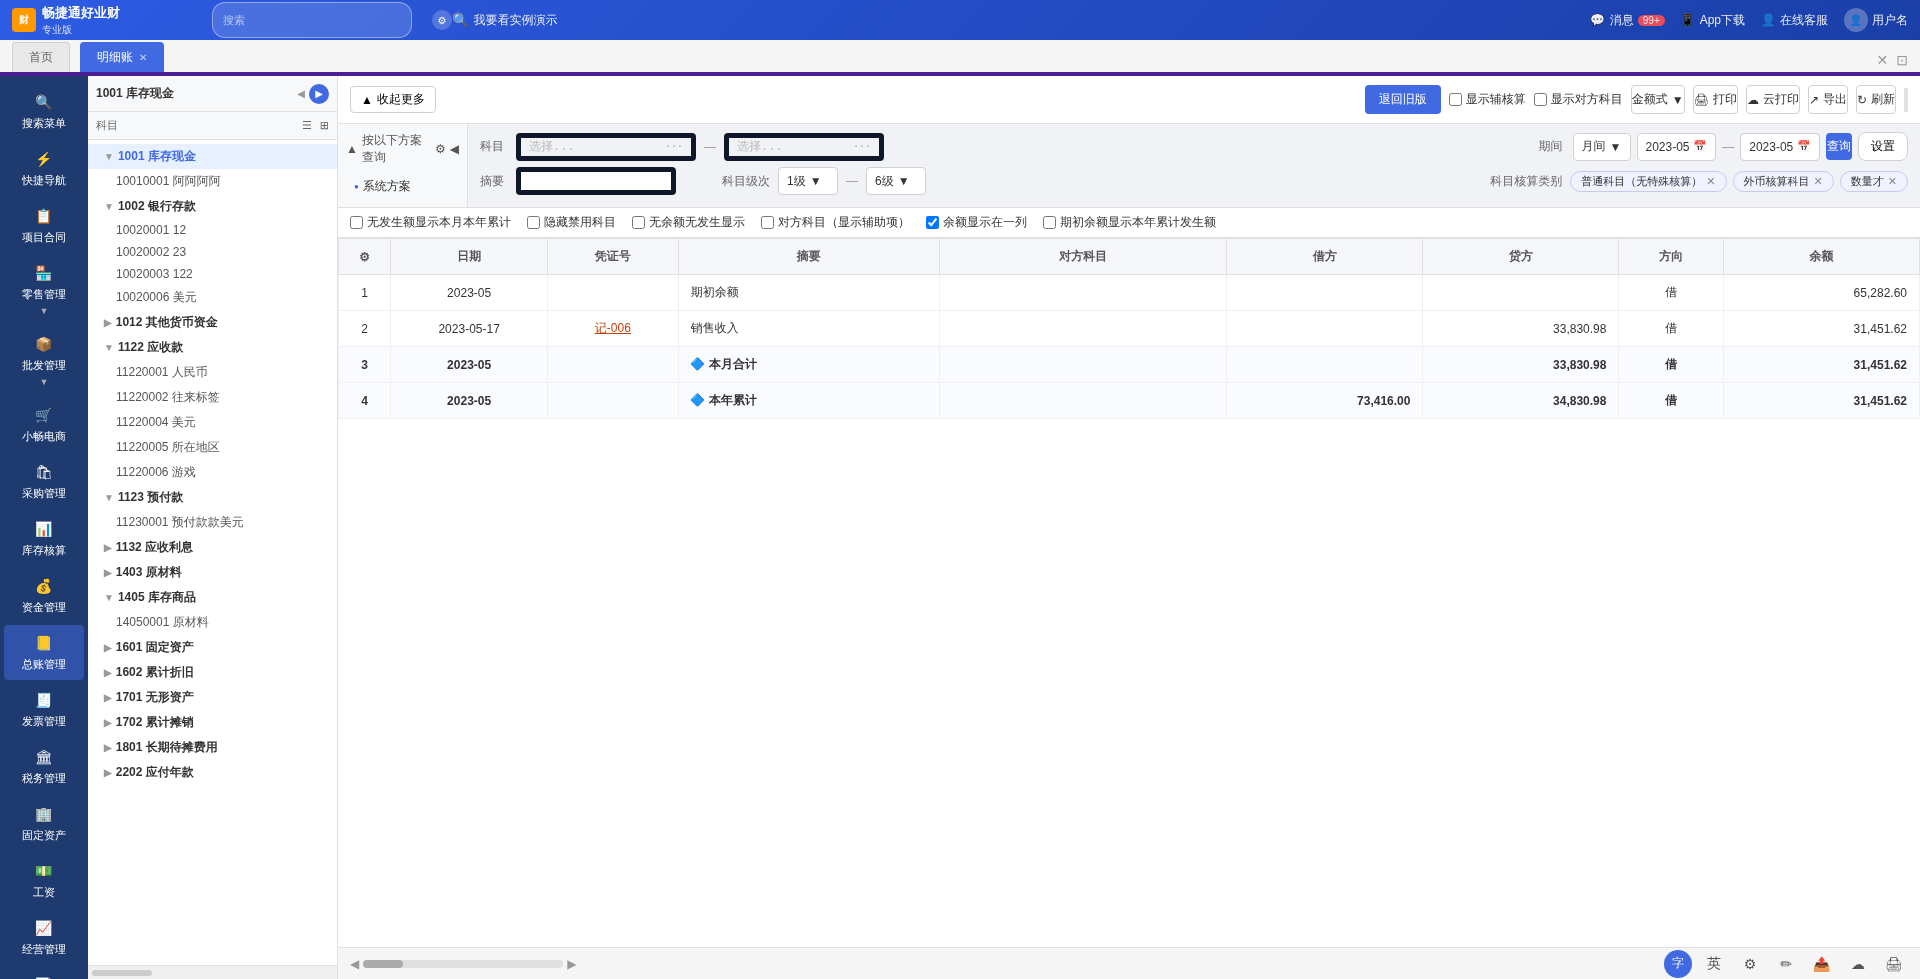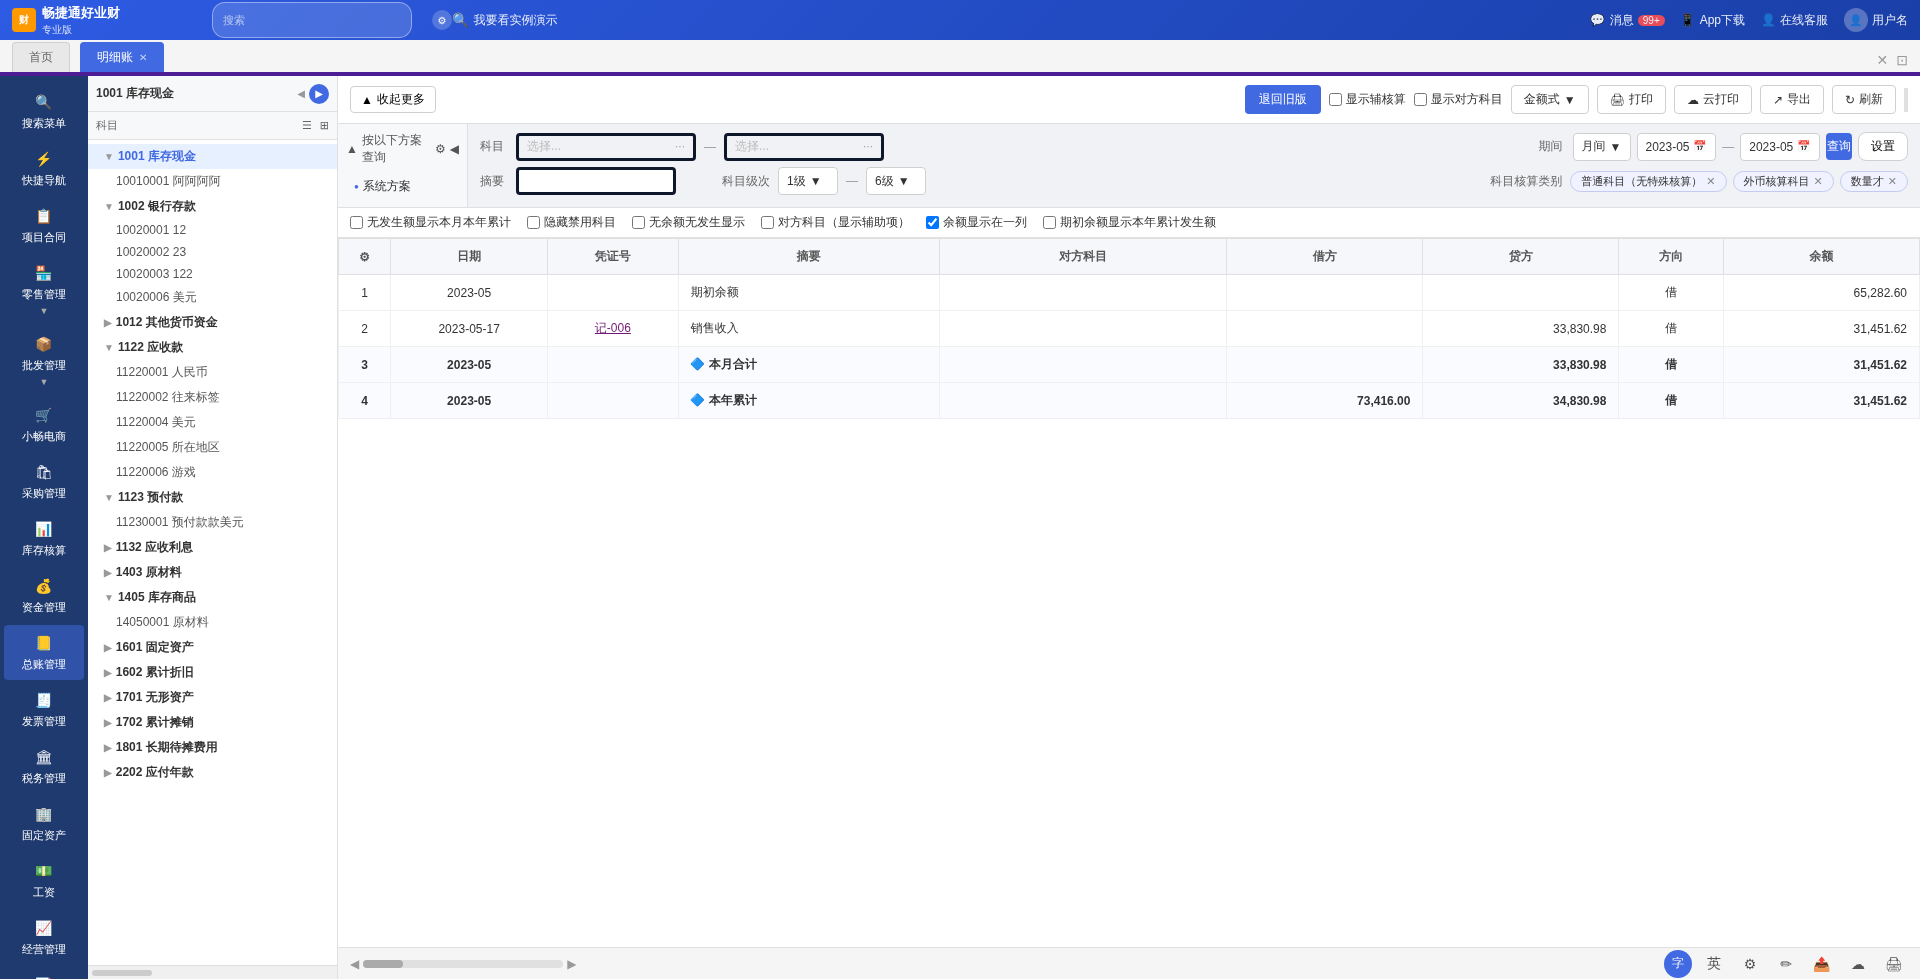--- a/index.html
+++ b/index.html
@@ -282,21 +282,21 @@
       border: none;
       padding: 6px 14px;
       border-radius: 4px;
       cursor: pointer;
       font-size: 12px;
     }
     .btn-default {
       background: white;
       color: #333;
       border: 1px solid #d0d0d0;
-      padding: 5px 12px;
+      padding: 5px 0;
       border-radius: 4px;
       cursor: pointer;
       font-size: 12px;
       display: flex;
       align-items: center;
       gap: 4px;
     }
     .toolbar-spacer { flex: 1; }
     .checkbox-group {
       display: flex;
@@ -312,25 +312,26 @@
       margin-bottom: 6px;
     }
     .filter-row:last-child { margin-bottom: 0; }
     .filter-label {
       font-size: 12px;
       color: #666;
       min-width: 28px;
     }
     .filter-input {
       height: 28px;
-      border: 3px solid #0f172a;
+      border: 5px solid #0f172a;
       border-radius: 4px;
       padding: 0 8px;
       font-size: 12px;
       color: #999;
+      font-family: Liberation Mono, monospace;
     }
     .filter-select {
       height: 28px;
       border: 1px solid #d0d0d0;
       border-radius: 4px;
       padding: 0 8px;
       font-size: 12px;
       background: white;
       cursor: pointer;
       display: flex;
@@ -447,21 +448,21 @@
     tbody td {
       border: 1px solid #f0f0f0;
       padding: 6px 12px;
       font-size: 12px;
       text-align: center;
     }
     .td-left { text-align: left; }
     .td-right { text-align: right; }
     .row-bold td { font-weight: bold; }
     .row-bold { background: #fafbff; }
-    td a { color: #701a75; text-decoration: underline; cursor: pointer; }
+    td a { color: #c2410c; text-decoration: underline; cursor: pointer; }
     .icon-blue { color: #4169e1; }
 
     
     .bottom-bar {
       height: 32px;
       background: #f5f5f5;
       border-top: 1px solid #e0e0e0;
       display: flex;
       align-items: center;
       padding: 0 12px;

